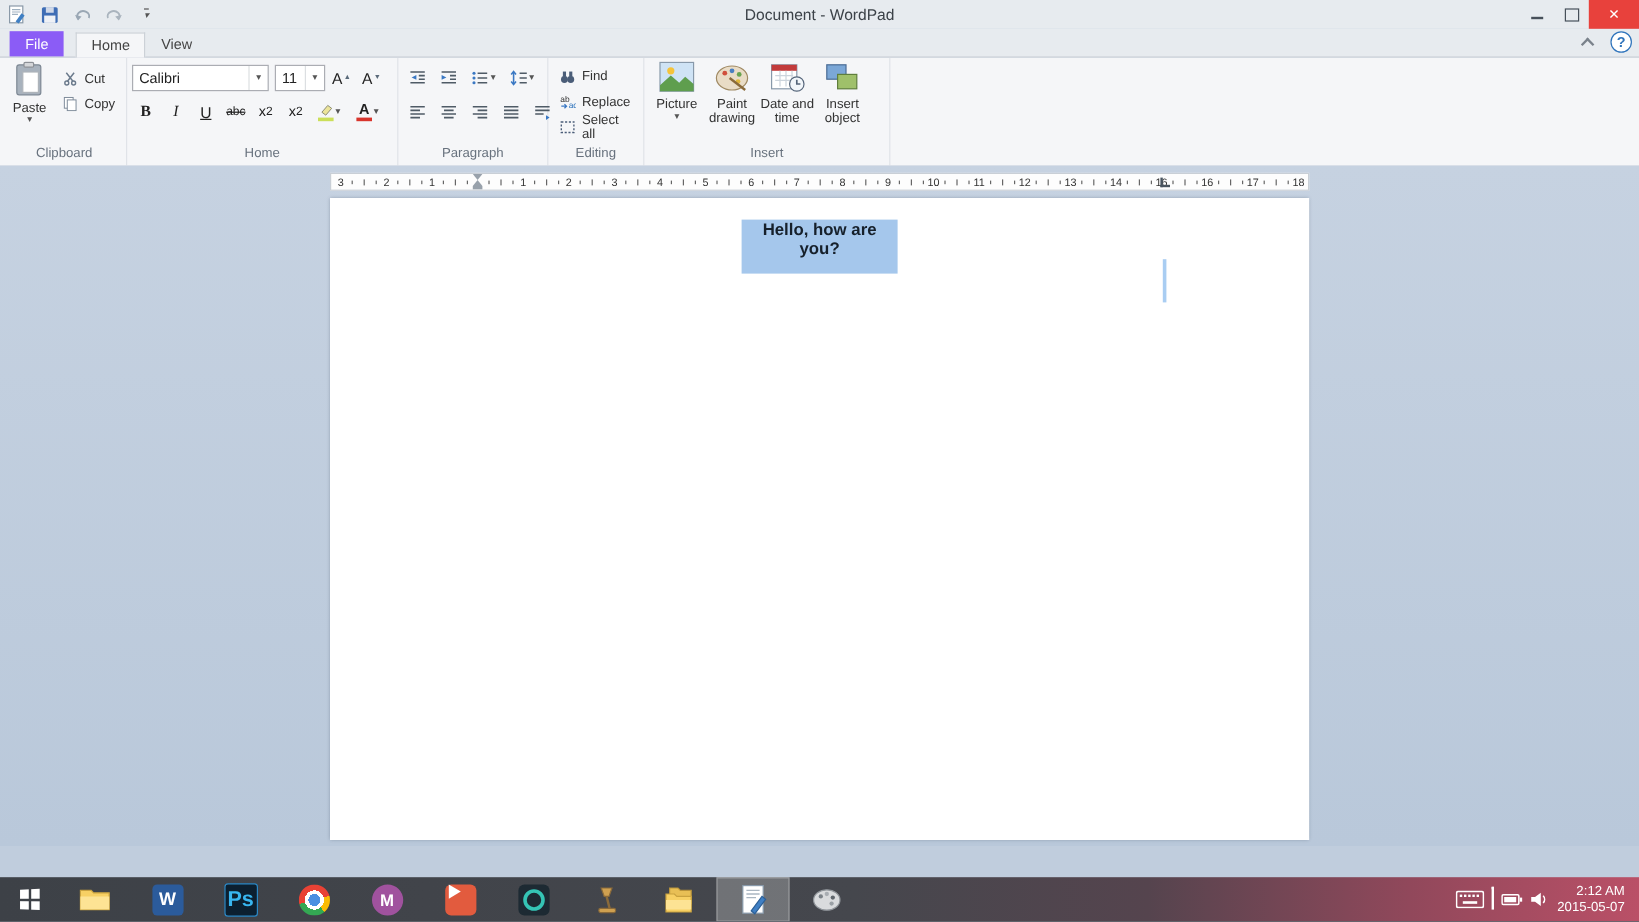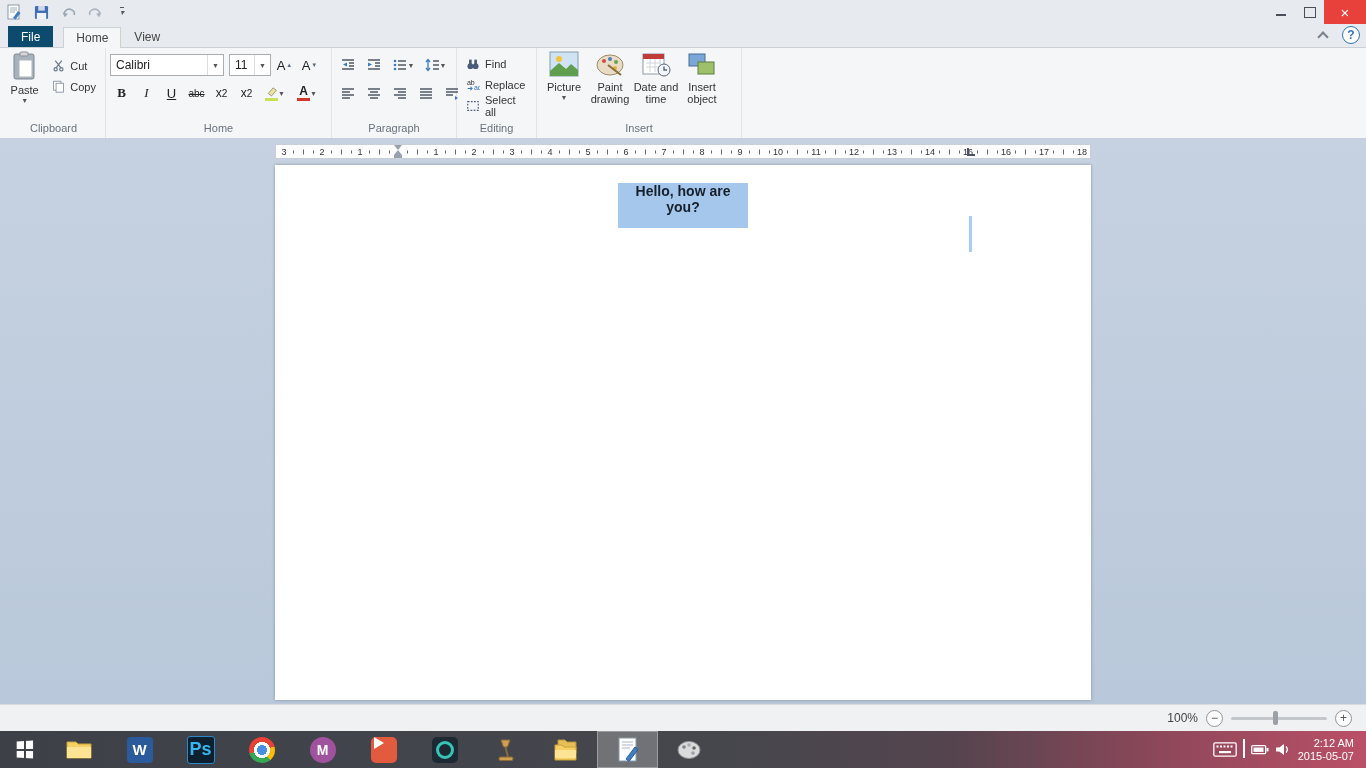--- a/index.html
+++ b/index.html
@@ -15,21 +15,21 @@
   .win-controls{position:absolute;right:0;top:0;height:24px;display:flex;z-index:5;}
   .wc{width:29px;height:24px;display:flex;align-items:center;justify-content:center;}
   .glyph-min{width:10px;height:2px;background:#47505a;display:block;margin-top:6px;}
   .glyph-max{width:10px;height:9px;border:1px solid #47505a;display:block;}
   .wc.close{width:42px;background:#e8413c;color:#fff;font-size:15px;line-height:1;}
 
   
   .tabsrow{height:23px;background:#e7ebef;display:flex;align-items:flex-end;padding-left:8px;
     border-bottom:1px solid #ccd1d7;position:relative;}
   .tab{padding:4px 13px 3px;font-size:12px;color:#444;}
-  .tab-file{background:#0c4a6e;color:#fff;margin-right:10px;}
+  .tab-file{background:#8b5cf6;color:#fff;margin-right:10px;}
   .tab-active{background:#f5f6f8;border:1px solid #ccd1d7;border-bottom:none;margin-bottom:-1px;padding:3px 12px;}
   .tabs-right{position:absolute;right:6px;top:2px;display:flex;align-items:center;gap:10px;}
   .rb-btn{width:18px;height:18px;display:flex;align-items:center;justify-content:center;}
   .chev-up{width:6px;height:6px;border-left:2px solid #7a828b;border-top:2px solid #7a828b;transform:rotate(45deg);margin-top:3px;}
   .rb-btn.help{border-radius:50%;background:#fff;border:1px solid #2f74bc;color:#2f74bc;font-weight:bold;font-size:12px;width:16px;height:16px;}
 
   
   .ribbon{height:90px;background:#f5f6f8;border-bottom:1px solid #cfd4d9;display:flex;align-items:stretch;padding-left:2px;}
   .group{display:flex;flex-direction:column;border-right:1px solid #e0e3e8;padding:3px 4px 0;}
   .g-content{flex:1;display:flex;align-items:flex-start;}
@@ -155,20 +155,21 @@
       <span class="qat-btn">
         <svg width="15" height="13" viewBox="0 0 15 13" style="transform:scaleX(-1)">
             <path d="M13 9 A5 4.2 0 1 0 4.5 10.2" fill="none" stroke="#aab4be" stroke-width="1.6"></path>
             <path d="M1.5 6.5 L4 11 L7 7.8 Z" fill="#aab4be"></path>
           </svg>
       </span>
       <span class="qat-btn">
           <i class="dd-sm">▾</i>
         </span>
     </div>
+    <div class="win-title">Document - WordPad</div>
     <div class="win-controls">
       <span class="wc">
           <i class="glyph-min"></i>
         </span>
       <span class="wc">
           <i class="glyph-max"></i>
         </span>
       <span class="wc close">×</span>
     </div>
   </div>
@@ -577,30 +578,20 @@
     </div>
     <div class="page">
       <div class="selection">
         <span class="sel-text">Hello, how are you?</span>
         <span class="sel-empty"></span>
       </div>
       <span class="caret"></span>
     </div>
   </div>
 
-  <div class="statusbar">
-    <div class="zoom">
-      <span class="zoom-label">100%</span>
-      <span class="zbtn">−</span>
-      <span class="ztrack">
-          <i class="zthumb"></i>
-        </span>
-      <span class="zbtn">+</span>
-    </div>
-  </div>
 
   <div class="taskbar">
     <div class="tb-start">
       <span class="win-flag">
           <i></i>
           <i></i>
           <i></i>
           <i></i>
         </span>
     </div>

